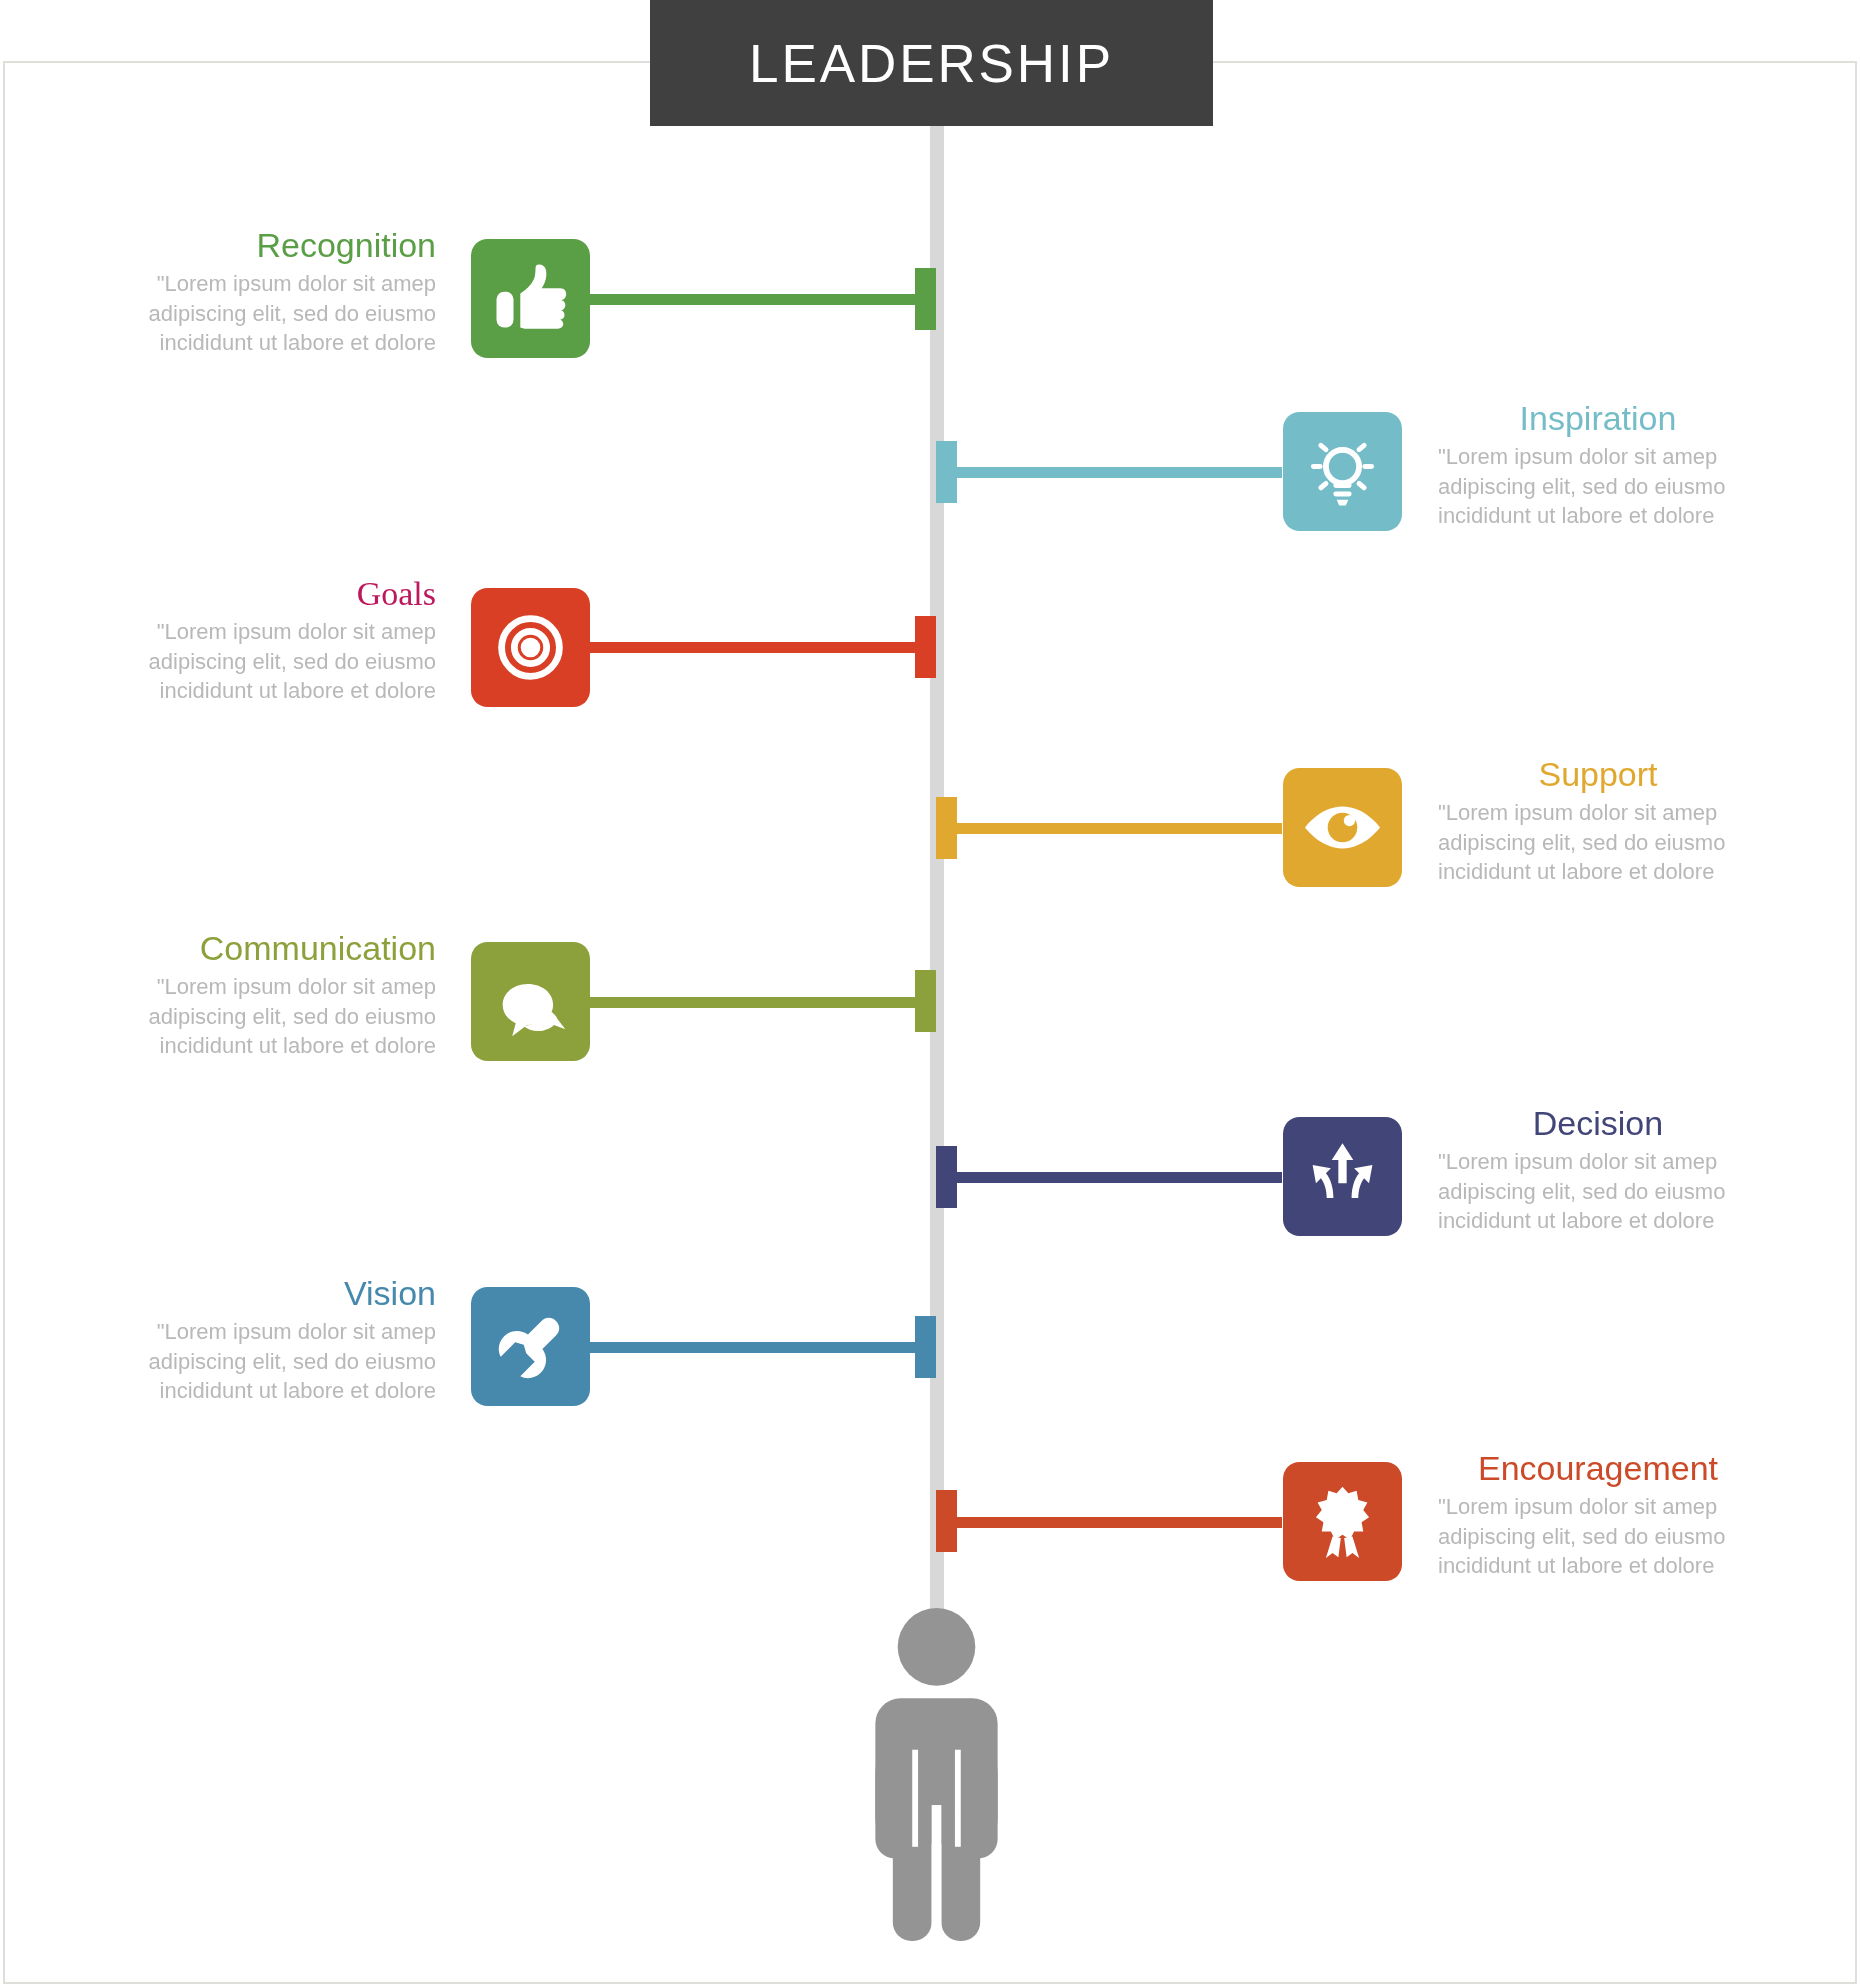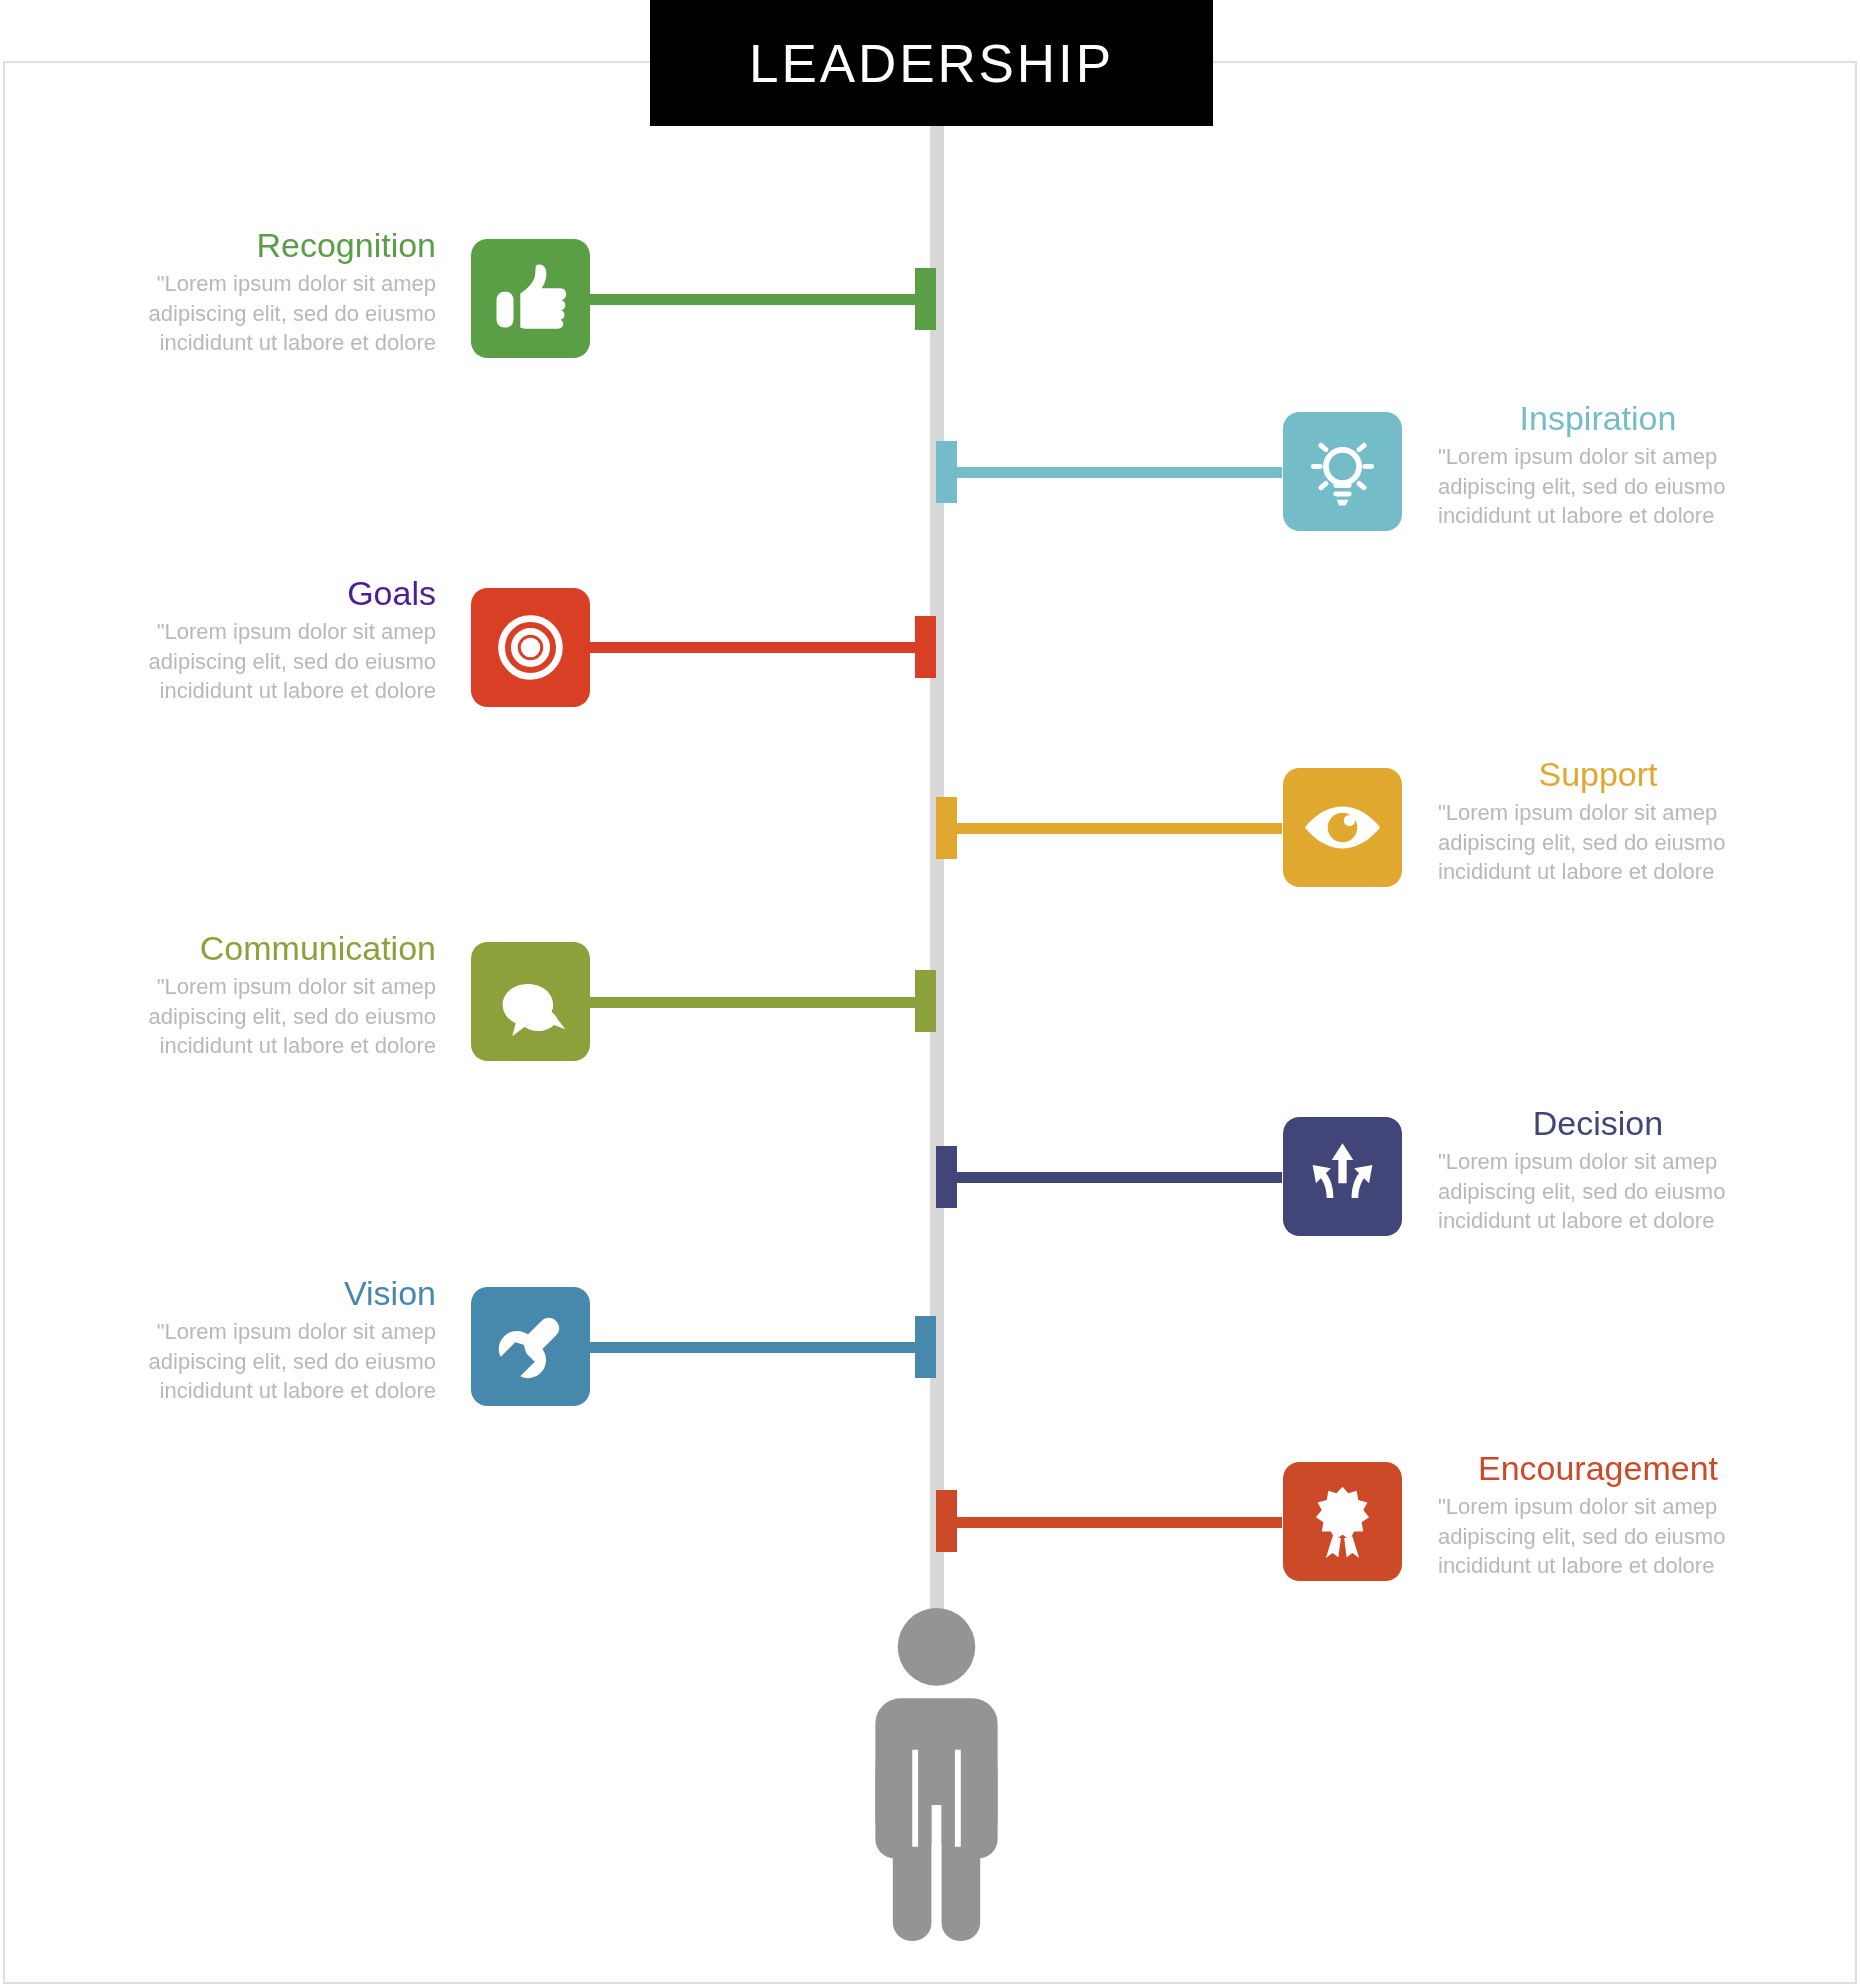--- a/index.html
+++ b/index.html
@@ -17,21 +17,21 @@
     width:1854px; height:1923px;
     border:2.9px solid #dededa;
     background:#ffffff;
     z-index:1;
   }
 
   
   #header-banner {
     position:absolute; left:650px; top:0;
     width:563px; height:126px;
-    background:#000000;
+    background:#404040;
     z-index:6;
     display:flex; align-items:center; justify-content:center;
   }
   #header-title {
     color:#ffffff;
     font-size:53px;
     font-weight:400;
     letter-spacing:2.9px;
     line-height:1;
     white-space:nowrap;
@@ -172,21 +172,21 @@
           <svg viewBox="0 0 100 100" width="85" height="85">
             <g fill="none" stroke="#ffffff">
       <circle cx="50" cy="50" r="34" stroke-width="8"></circle>
       <circle cx="50" cy="50" r="19" stroke-width="8"></circle>
       <circle cx="50" cy="50" r="7" stroke-width="9" stroke="#ffffff" fill="#ffffff"></circle>
     </g>
           </svg>
         </span>
       </div>
       <div class="text-col" style="top: 576px; left: 116px;">
-        <div class="branch-title" style="color: #4c1d95;">Goals</div>
+        <div class="branch-title" style="color: #be185d; font-family: Liberation Serif, serif;">Goals</div>
         <div class="branch-body" style="color: rgb(184, 184, 184);">
           <div>"Lorem ipsum dolor sit amep</div>
           <div>adipiscing elit, sed do eiusmo</div>
           <div>incididunt ut labore et dolore</div>
         </div>
       </div>
     </div>
     <div class="branch right" style="top: 0px;">
       <div class="connector" style="background: rgb(224, 168, 46); top: 823px; left: 936px; width: 346px;"></div>
       <div class="tab" style="background: rgb(224, 168, 46); top: 797px; left: 936px;"></div>

